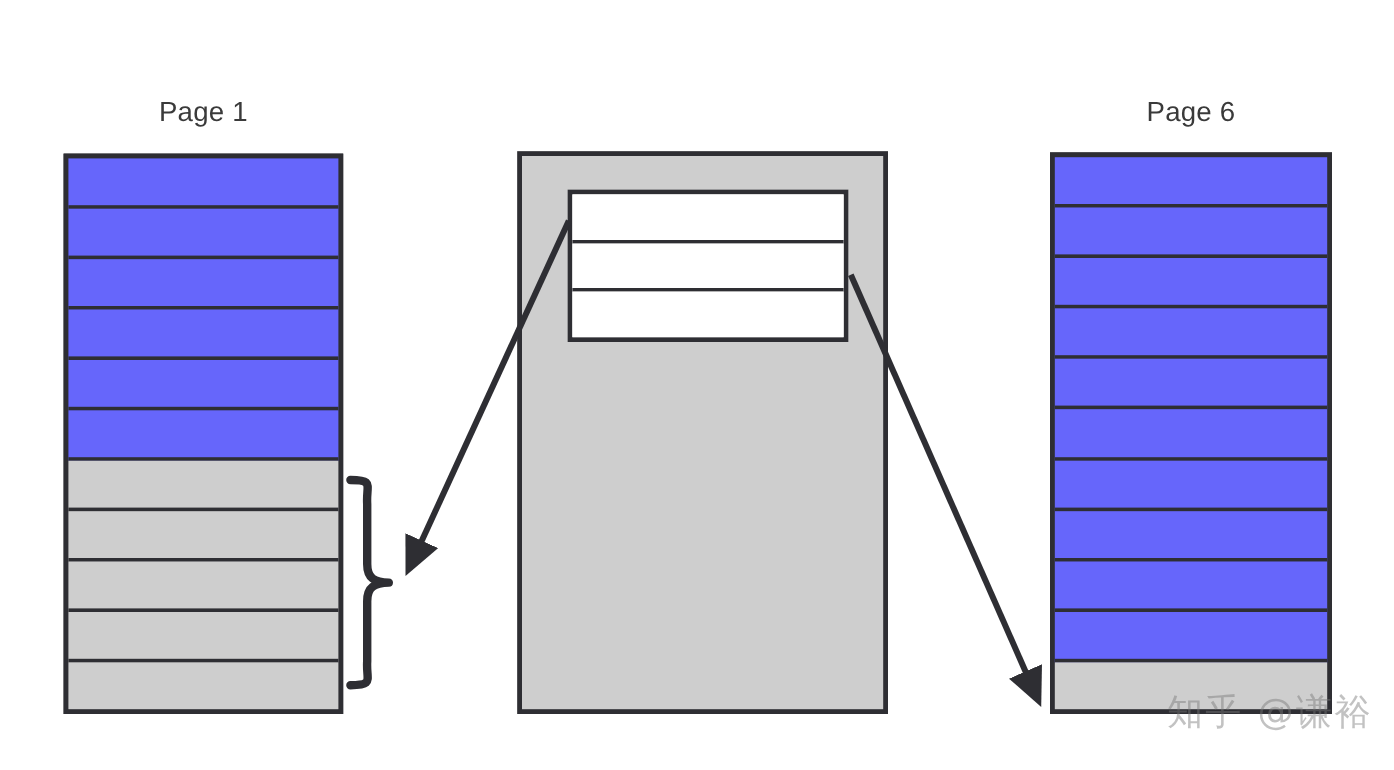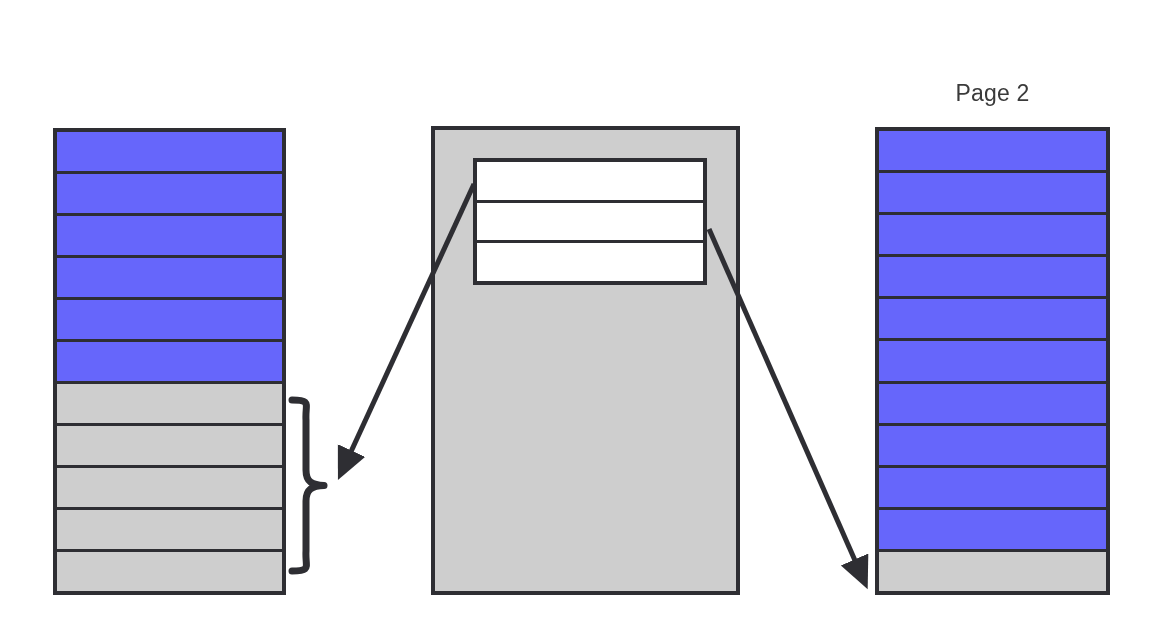--- a/index.html
+++ b/index.html
@@ -109,23 +109,24 @@
     letter-spacing: 2px;
     white-space: nowrap;
     font-family: "DejaVu Sans", sans-serif;
   }
 </style>
 </head>
 <body>
 
 <div id="diagram-root">
 
+  <div class="col-title" id="title-page-1">Page 1</div>
 
 
-  <div class="col-title" id="title-page-2">Page 2</div>
+  <div class="col-title" id="title-page-2">Page 6</div>
 
   <div class="page-column" id="page-1-column">
     <div class="slot used"></div>
     <div class="slot used"></div>
     <div class="slot used"></div>
     <div class="slot used"></div>
     <div class="slot used"></div>
     <div class="slot used"></div>
     <div class="slot free"></div>
     <div class="slot free"></div>
@@ -169,14 +170,15 @@
              C 306,482 312,485 324,485.5
              C 312,486 306,489 306,501
              L 306,551
              C 305,567 312,571 292,571" fill="none" stroke="#2e2e33" stroke-width="7" stroke-linecap="round" stroke-linejoin="round"></path>
 
     <line x1="474" y1="184" x2="349" y2="456" stroke="#2e2e33" stroke-width="5" marker-end="url(#arrowhead)"></line>
 
     <line x1="709" y1="229" x2="857" y2="565" stroke="#2e2e33" stroke-width="5" marker-end="url(#arrowhead)"></line>
   </svg>
 
+  <div id="watermark">知乎 @谦裕</div>
 
 </div>
 
 </body></html>

